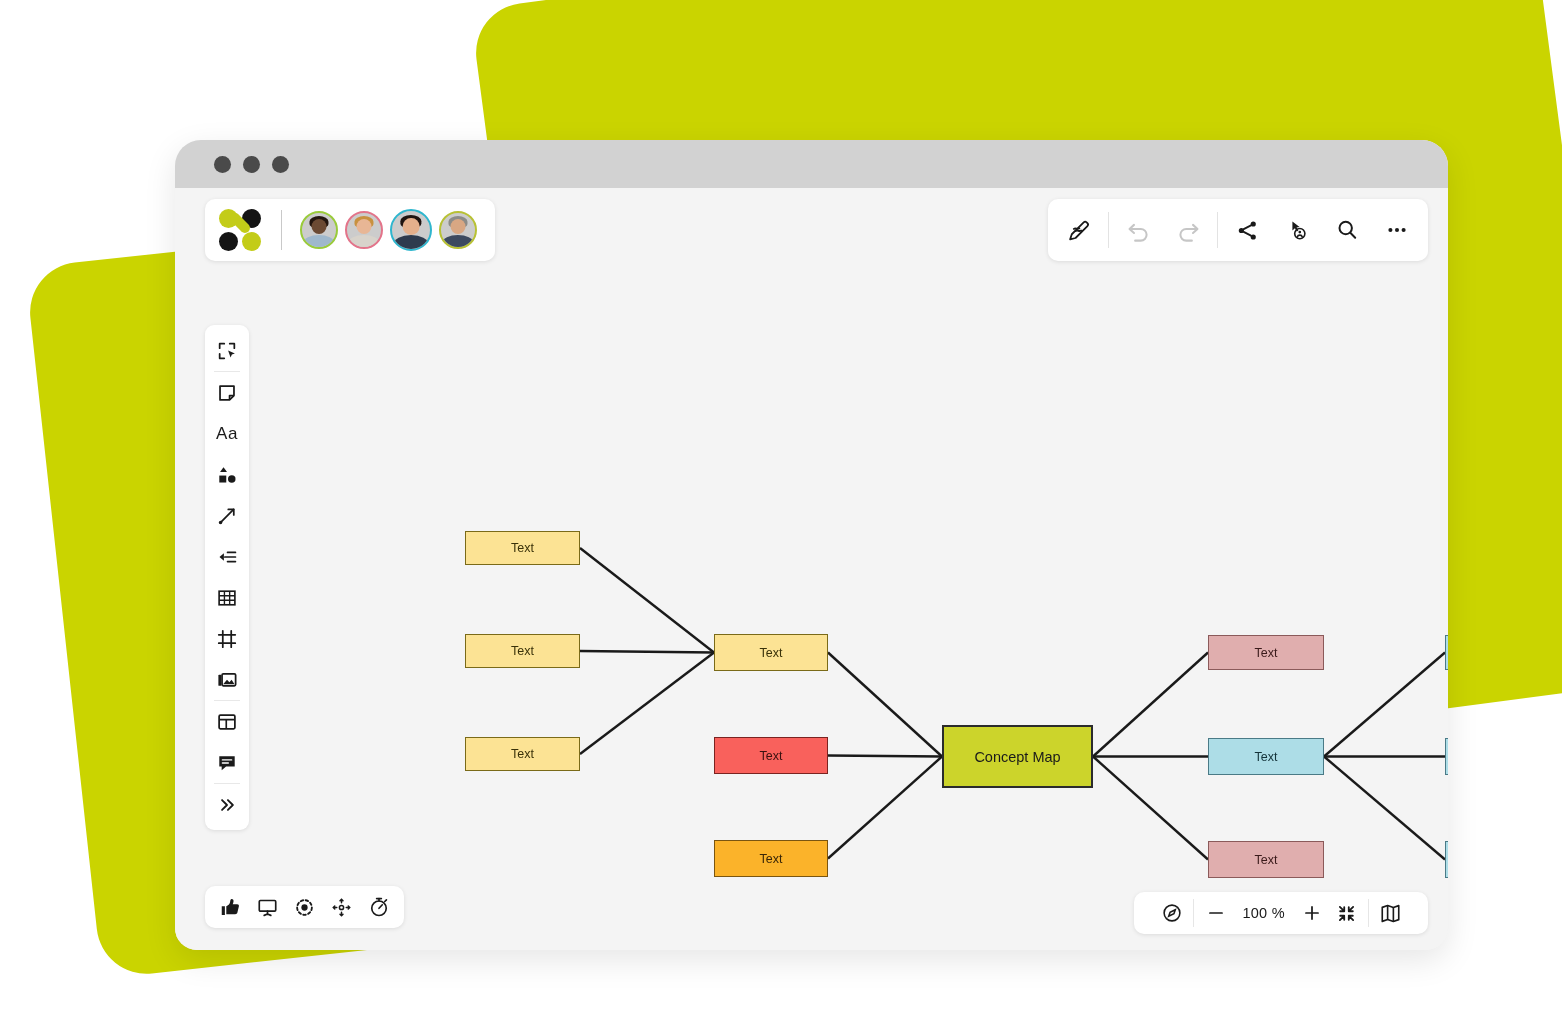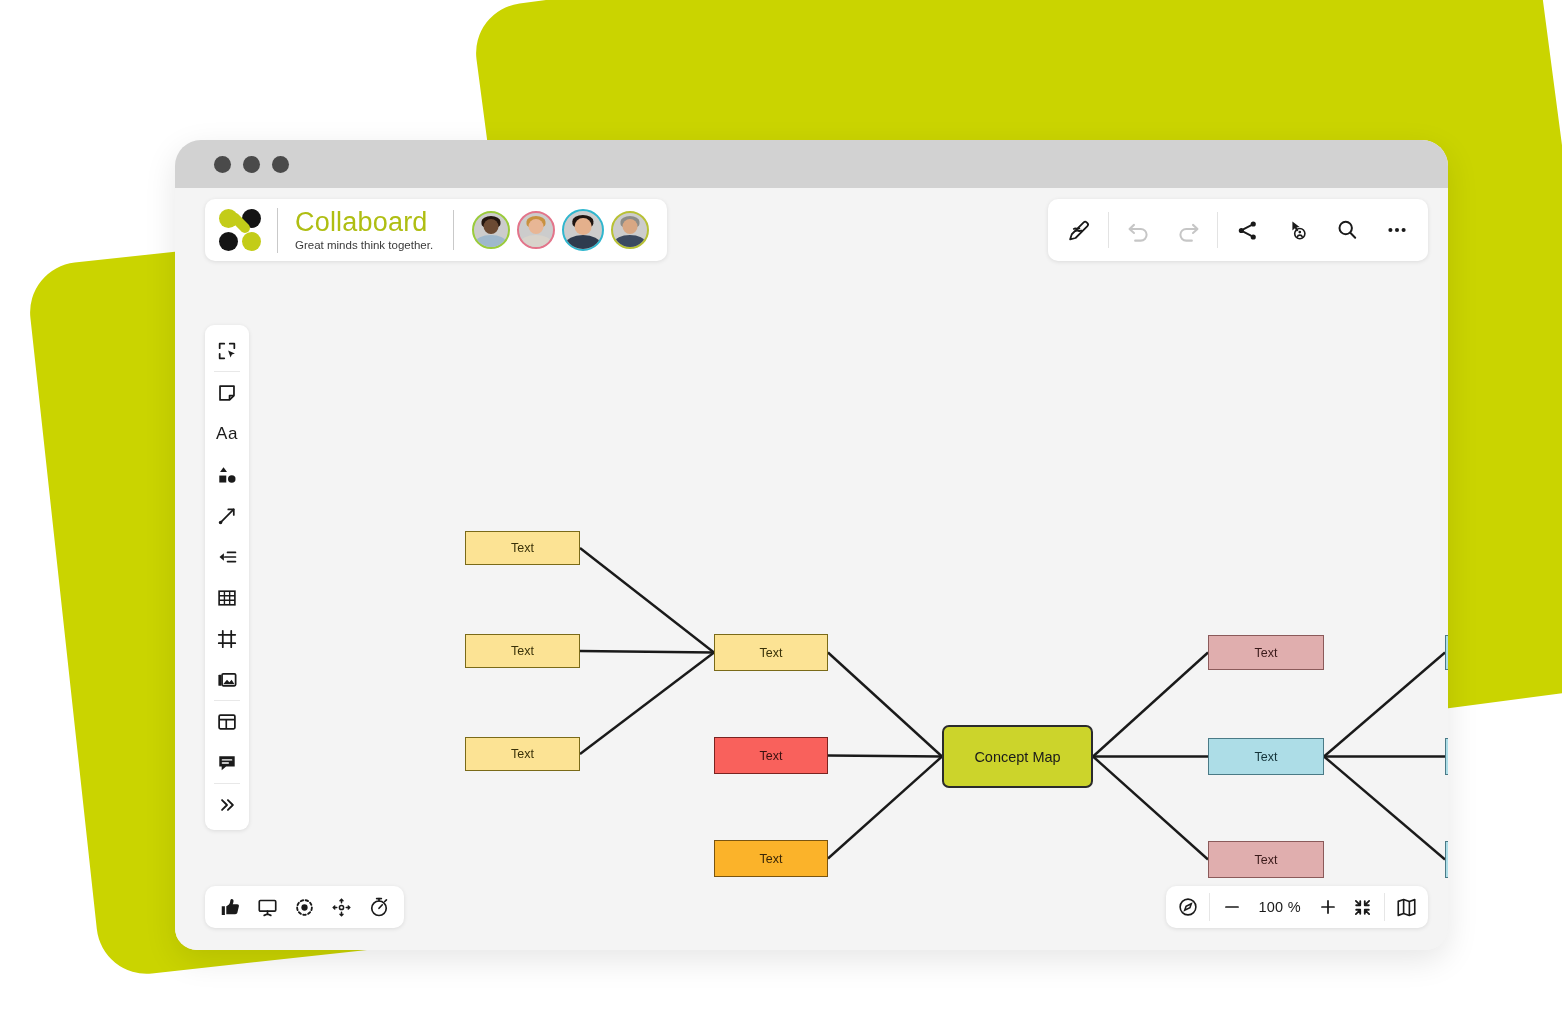--- a/index.html
+++ b/index.html
@@ -80,22 +80,22 @@
     background: #FFF; border-radius: 9px; box-shadow: 0 1px 4px rgba(0,0,0,.10);
     padding: 5px 0; display: flex; flex-direction: column; align-items: center;
   }
   .sbtn { width: 44px; height: 41px; display: flex; align-items: center; justify-content: center;
           color: #1A1A1A; cursor: pointer; }
   .shr { width: 26px; height: 1px; background: #E8E8E8; }
 
   
   #bottomleft { position: absolute; left: 30px; bottom: 22px; height: 42px;
                 display: flex; align-items: center; padding: 0 8px; gap: 2px; }
-  #bottomright { position: absolute; right: 20px; bottom: 22px; height: 42px;
-                 display: flex; align-items: center; padding: 0 4px; }
+  #bottomright { position: absolute; right: 20px; bottom: 16px; height: 42px;
+                 display: flex; align-items: center; padding: 0 20px; }
   .bbtn { width: 35px; height: 36px; display: flex; align-items: center; justify-content: center;
           color: #1A1A1A; cursor: pointer; }
   #zoomlabel { font-size: 14.5px; color: #1A1A1A; padding: 0 9px; letter-spacing: .3px; white-space: nowrap; }
   .bsep { width: 1px; height: 28px; background: #E6E6E6; margin: 0 4px; }
 
   
   #canvas { position: absolute; left: 0; top: 126px; right: 0; bottom: 0; background: #F4F4F4; }
   #edges { position: absolute; left: 0; top: 0; width: 1273px; height: 684px; }
   .node {
     position: absolute; display: flex; align-items: center; justify-content: center;
@@ -147,21 +147,21 @@
           </div>
           <div class="node" style="left: 539px; top: 368px; width: 114px; height: 37px; background: rgb(252, 227, 148); border-color: rgb(122, 106, 24); color: rgb(58, 50, 9);">
             <span>Text</span>
           </div>
           <div class="node" style="left: 539px; top: 471px; width: 114px; height: 37px; background: rgb(249, 97, 92); border-color: rgb(122, 35, 32); color: rgb(58, 17, 16);">
             <span>Text</span>
           </div>
           <div class="node" style="left: 539px; top: 574px; width: 114px; height: 37px; background: rgb(251, 179, 42); border-color: rgb(122, 85, 16); color: rgb(58, 39, 8);">
             <span>Text</span>
           </div>
-          <div class="node center" style="left: 767px; top: 459px; width: 151px; height: 63px; background: rgb(204, 212, 43); border-color: rgb(43, 43, 43); color: rgb(26, 26, 26); border-radius: 7px;">
+          <div class="node center" style="left: 767px; top: 459px; width: 151px; height: 63px; background: rgb(204, 212, 43); border-color: rgb(43, 43, 43); color: rgb(26, 26, 26);">
             <span>Concept Map</span>
           </div>
           <div class="node" style="left: 1033px; top: 369px; width: 116px; height: 35px; background: rgb(224, 174, 174); border-color: rgb(139, 90, 90); color: rgb(58, 26, 26);">
             <span>Text</span>
           </div>
           <div class="node" style="left: 1033px; top: 472px; width: 116px; height: 37px; background: rgb(173, 221, 231); border-color: rgb(74, 122, 134); color: rgb(20, 51, 58);">
             <span>Text</span>
           </div>
           <div class="node" style="left: 1033px; top: 575px; width: 116px; height: 37px; background: rgb(224, 174, 174); border-color: rgb(139, 90, 90); color: rgb(58, 26, 26);">
             <span>Text</span>
@@ -173,24 +173,20 @@
     </div>
 
     <div class="card" id="brandbar">
       <div id="logo-mark">
         <span class="lc g" style="left:0;top:0"></span>
         <span class="lc k" style="right:0;top:0"></span>
         <span class="lc k" style="left:0;bottom:0"></span>
         <span class="lc g" style="right:0;bottom:0"></span>
         <span class="bar" style="left:9px;top:9px;width:24px;height:10px;border-radius:6px;transform:rotate(45deg)"></span>
       </div>
-      <div id="logo-text">
-        <div id="logo-title">Collaboard</div>
-        <div id="logo-tag">Great minds think together.</div>
-      </div>
       <div id="brand-sep"></div>
       <div id="avatars">
           <div class="avatar" title="avatar-1" style="border-color: rgb(154, 203, 59);">
             <span class="body" style="background:#9FB8CC"></span>
             <span class="hair" style="background:#23160F"></span>
             <span class="skin" style="background:#6B4A33"></span>
           </div>
           <div class="avatar" title="avatar-2" style="border-color: rgb(227, 116, 138);">
             <span class="body" style="background:#D8D3CB"></span>
             <span class="hair" style="background:#C8913F"></span>

